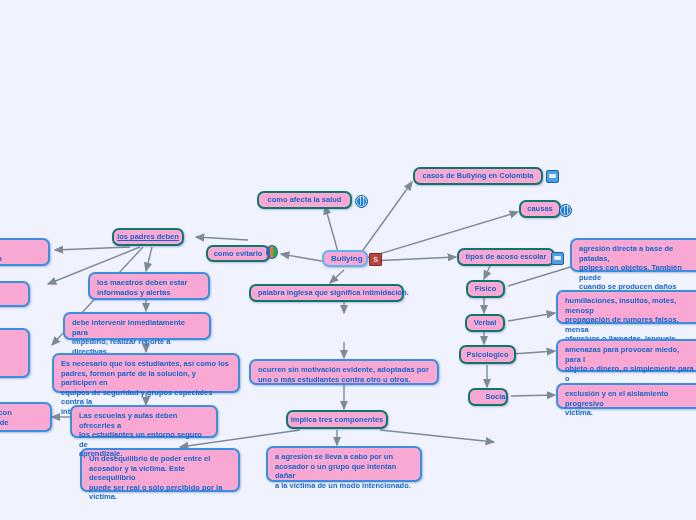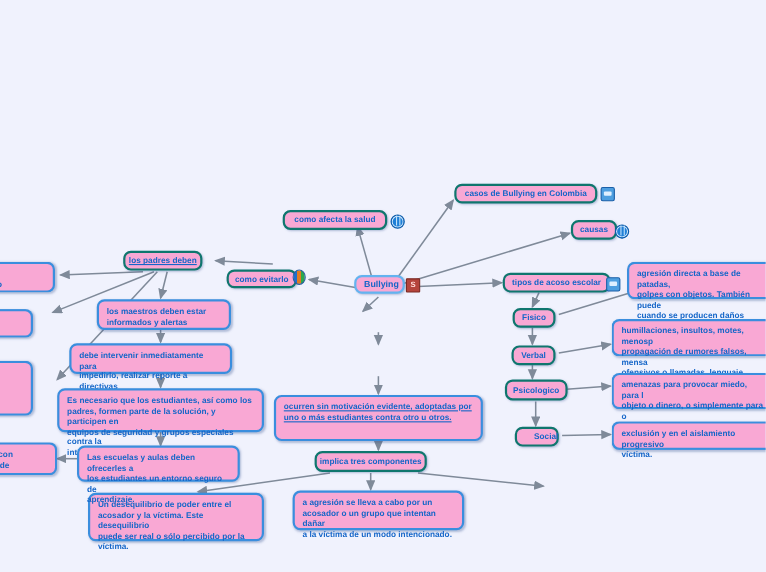--- a/index.html
+++ b/index.html
@@ -159,23 +159,26 @@
   <div class="node nowrap" style="left:257px;top:191px;width:95px;height:18px;justify-content:center;">
     <span class="txt">como afecta la salud</span>
   </div>
   <span class="icon icon-globe" style="left:355px;top:195px;"></span>
 
   <div class="node nowrap" style="left:206px;top:245px;width:64px;height:17px;justify-content:center;">
     <span class="txt">como evitarlo</span>
   </div>
   <span class="icon icon-flag" style="left:266px;top:245px;"></span>
 
-
-
-  <div class="node para" style="left:249px;top:359px;width:190px;height:42px;text-decoration:underline;">
+  <div class="node nowrap" style="left:249px;top:284px;width:155px;height:18px;">
+    <span class="txt">palabra inglesa que significa intimidación.</span>
+  </div>
+
+
+  <div class="node para" style="left:249px;top:359px;width:190px;height:26px;">
     <span class="txt">ocurren sin motivación evidente, adoptadas por
 uno o más estudiantes contra otro u otros.</span>
   </div>
 
   <div class="node nowrap" style="left:286px;top:410px;width:102px;height:19px;justify-content:center;">
     <span class="txt">implica tres componentes</span>
   </div>
 
   <div class="node para" style="left:266px;top:446px;width:156px;height:36px;">
     <span class="txt">a agresión se lleva a cabo por un

